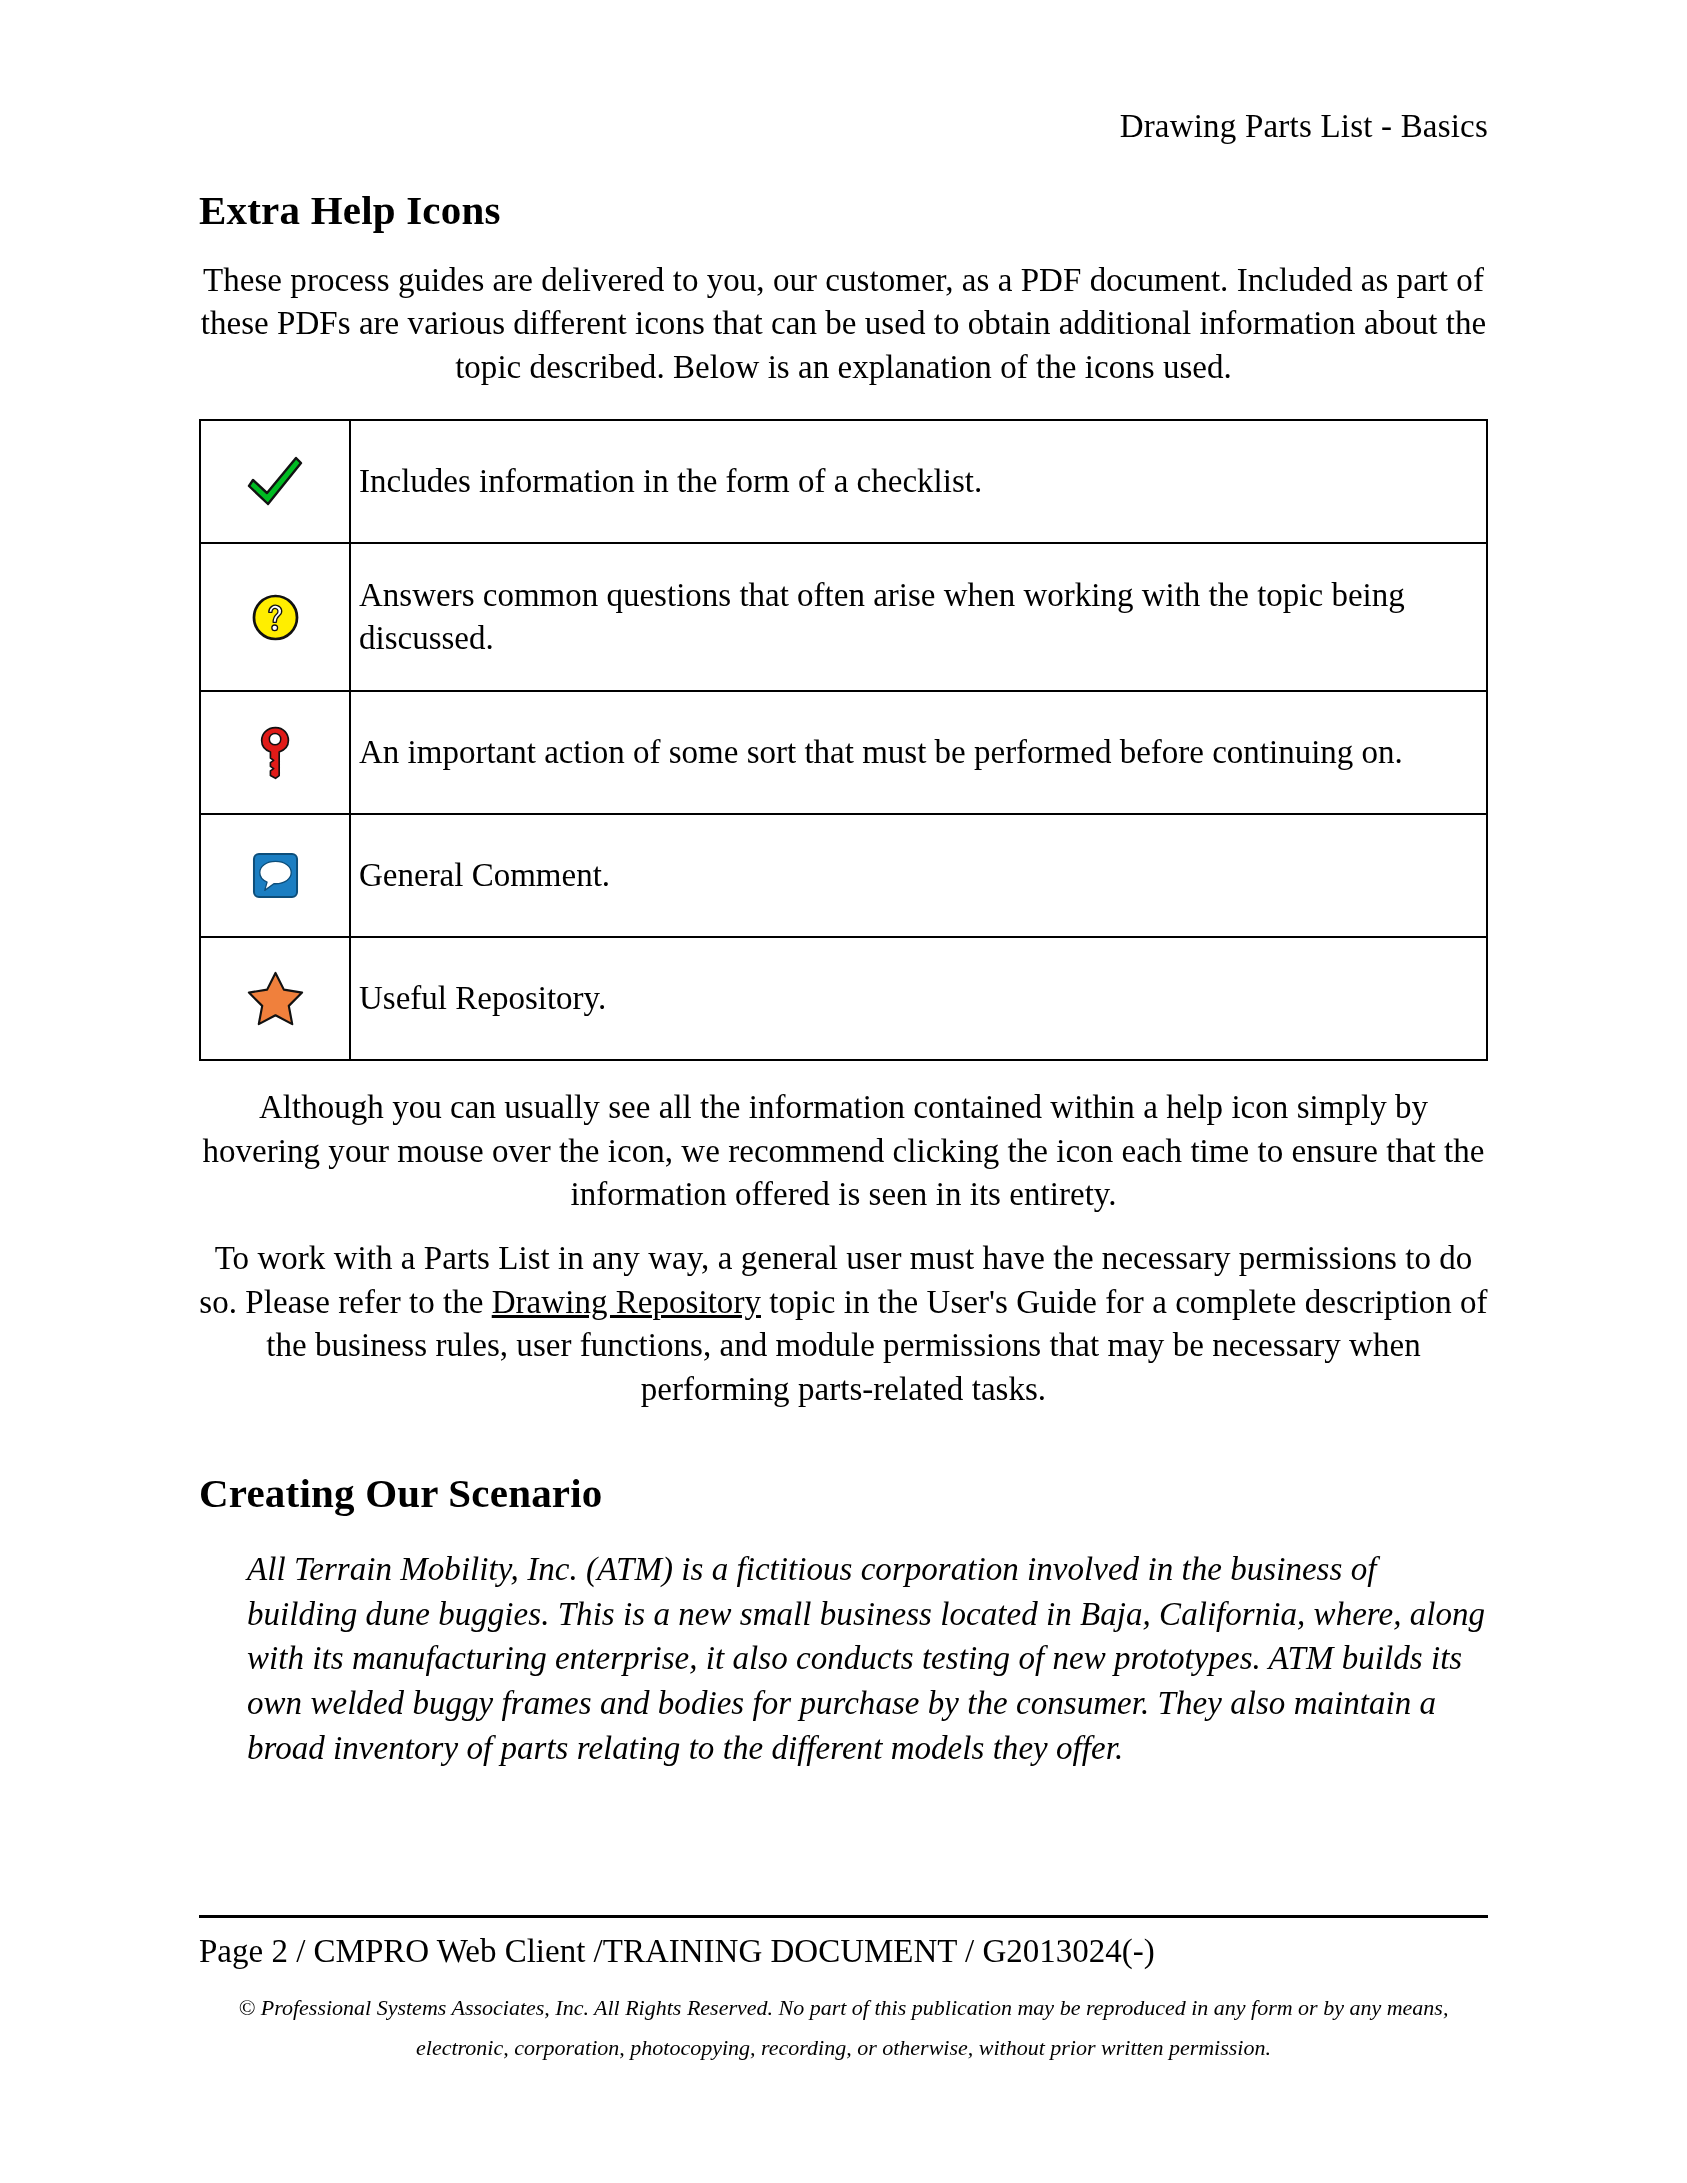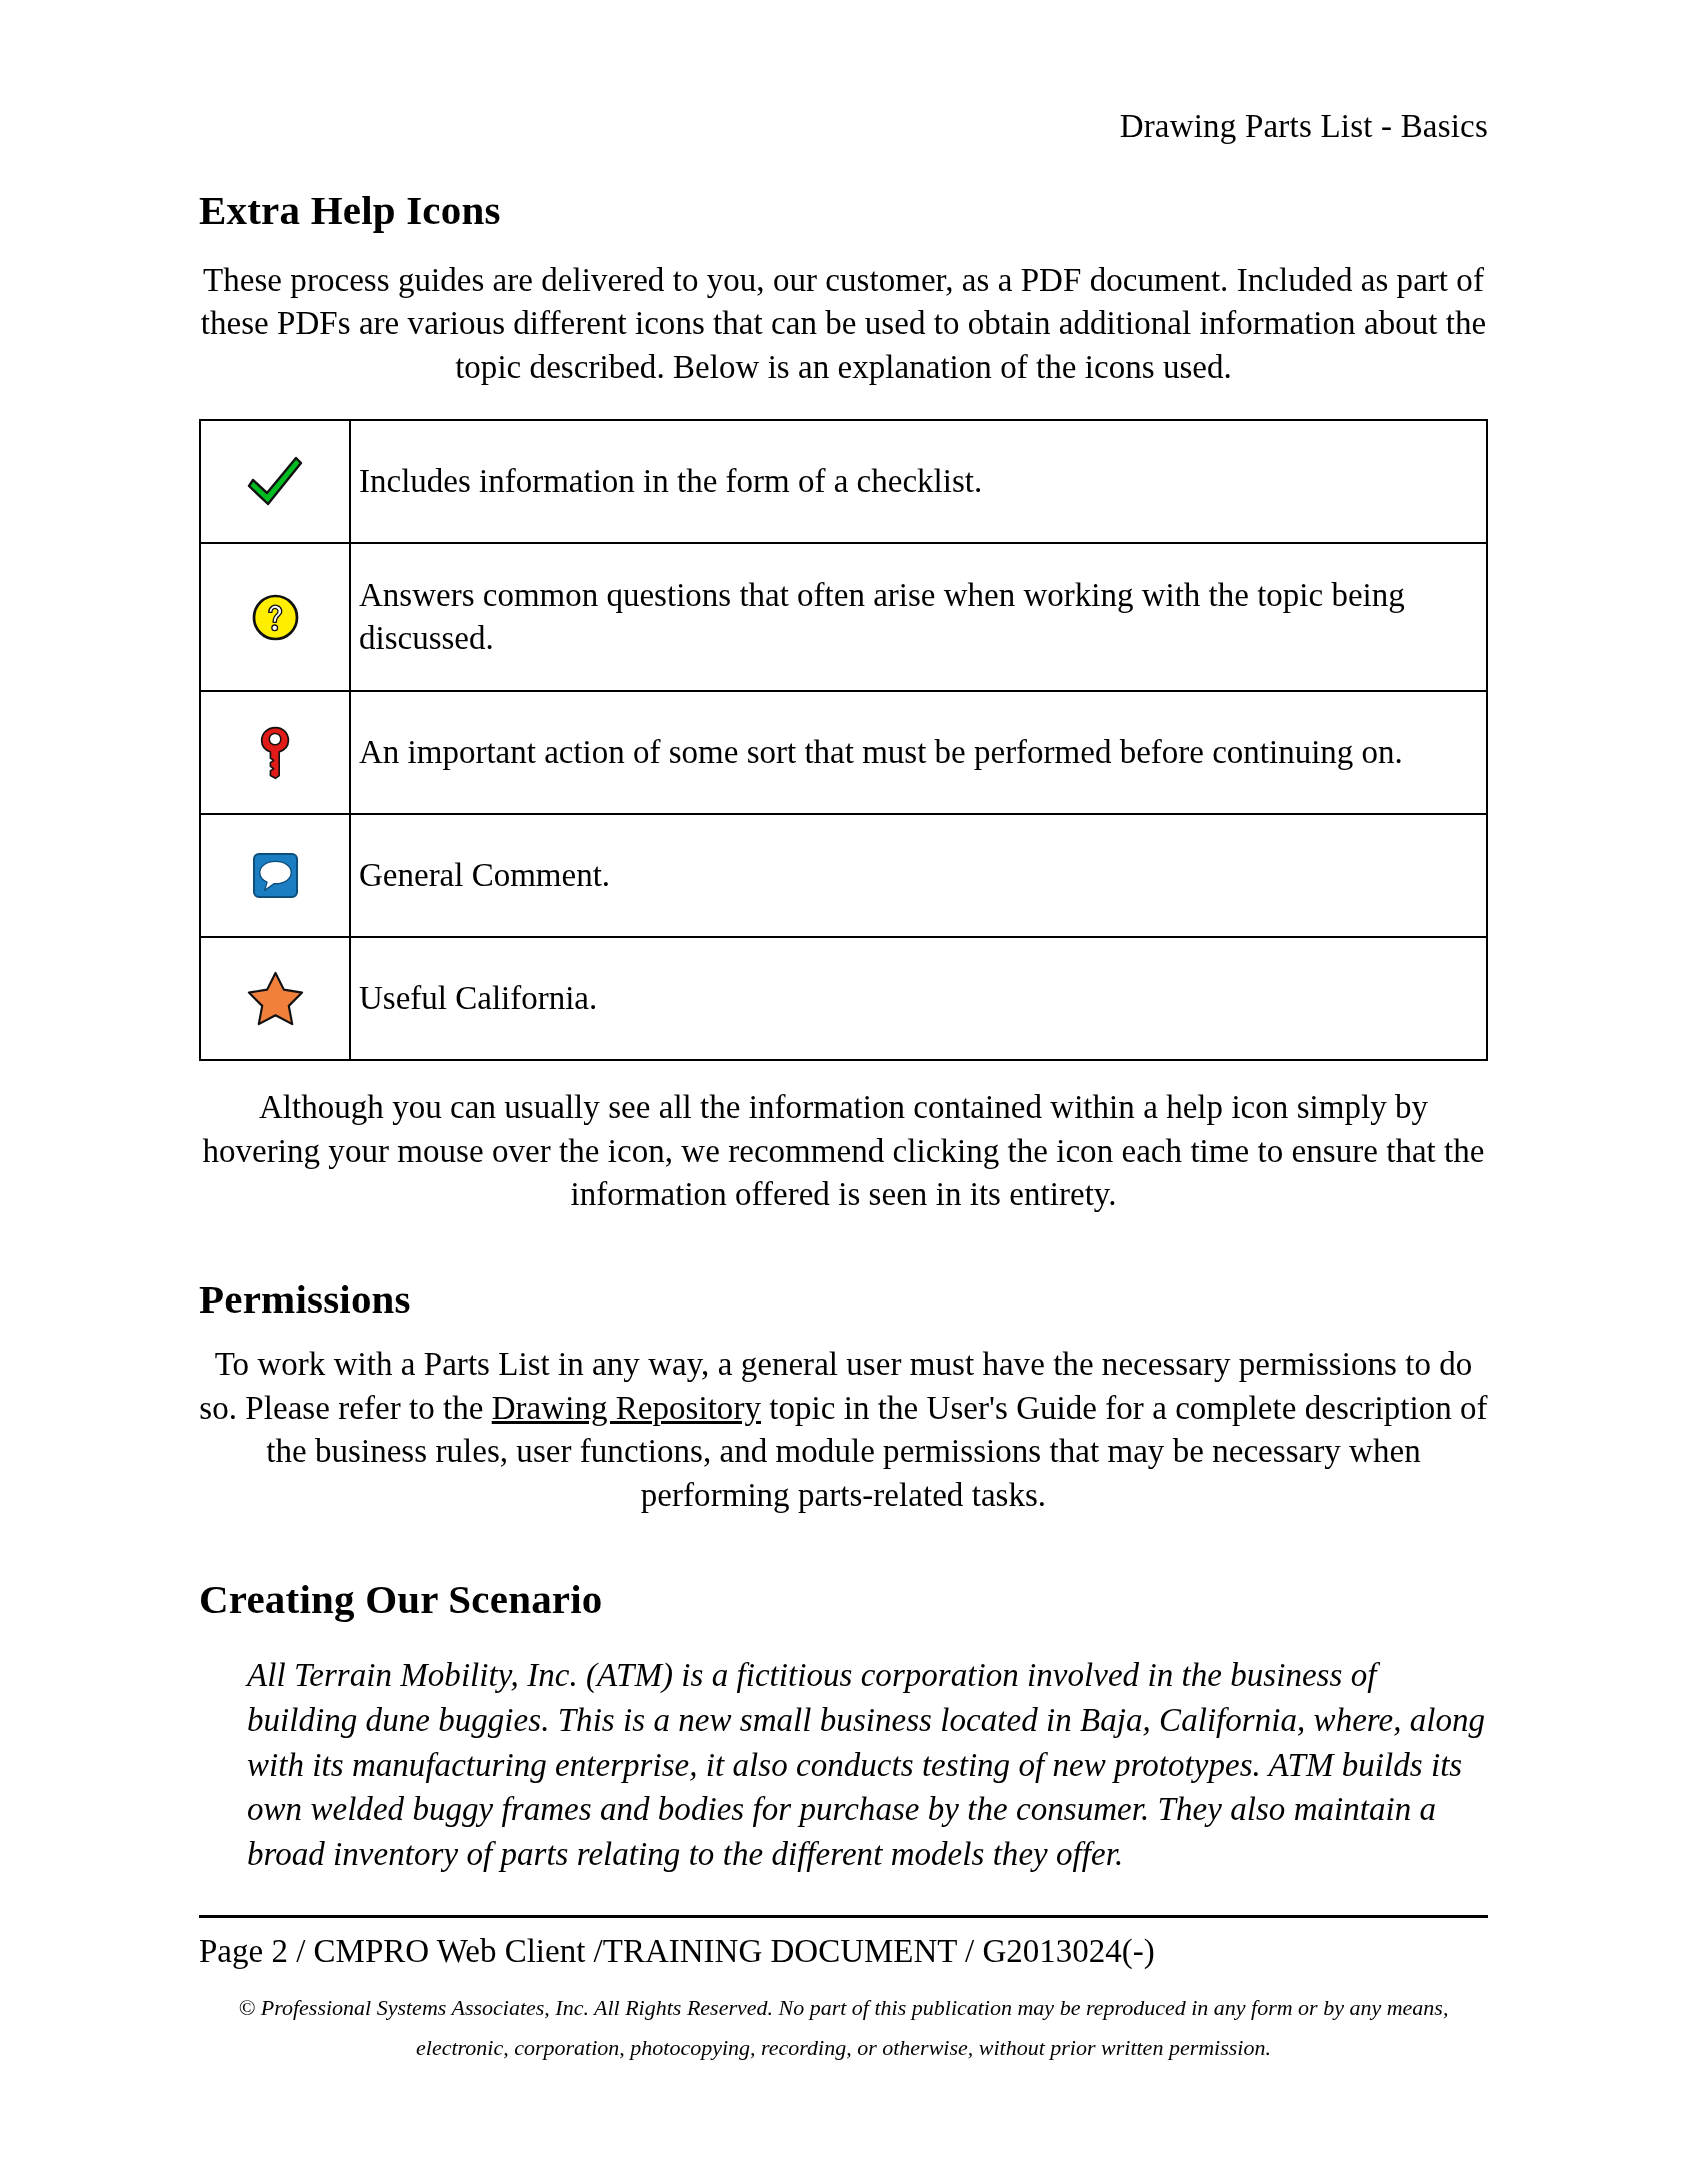--- a/index.html
+++ b/index.html
@@ -190,29 +190,28 @@
       </tr>
 
       <tr>
         <td class="icon-cell">
           <div class="icon-wrap">
             <svg width="63" height="63" viewBox="0 0 64 64" aria-hidden="true">
               <path d="M32 6 L40.5 23 L59 26 L45.5 39.5 L49 58 L32 49 L15 58 L18.5 39.5 L5 26 L23.5 23 Z" fill="#F0803C" stroke="#111111" stroke-width="2.2" stroke-linejoin="round"></path>
             </svg>
           </div>
         </td>
-        <td class="desc-cell">Useful California.</td>
+        <td class="desc-cell">Useful Repository.</td>
       </tr>
 
     </tbody>
   </table>
 
   <p class="body-text">Although you can usually see all the information contained within a help icon simply by hovering your mouse over the icon, we recommend clicking the icon each time to ensure that the information offered is seen in its entirety.</p>
 
-  <h1 class="section-title tight-top">Permissions</h1>
 
   <p class="body-text after-heading"><span>To work with a Parts List in any way, a general user must have the necessary permissions to do so.  Please refer to the </span><a class="inline-link" href="#">Drawing Repository</a><span> topic in the User's Guide for a complete description of the business rules, user functions, and module permissions that may be necessary when performing parts-related tasks.</span></p>
 
   <h1 class="section-title tight-top">Creating Our Scenario</h1>
 
 
   <p class="quote-text">All Terrain Mobility, Inc. (ATM) is a fictitious corporation involved in the business of building dune buggies.  This is a new small business located in Baja, California, where, along with its manufacturing enterprise, it also conducts testing of new prototypes.  ATM builds its own welded buggy frames and bodies for purchase by the consumer.  They also maintain a broad inventory of parts relating to the different models they offer.</p>
 
   <div class="footer">
     <div class="footer-rule"></div>

